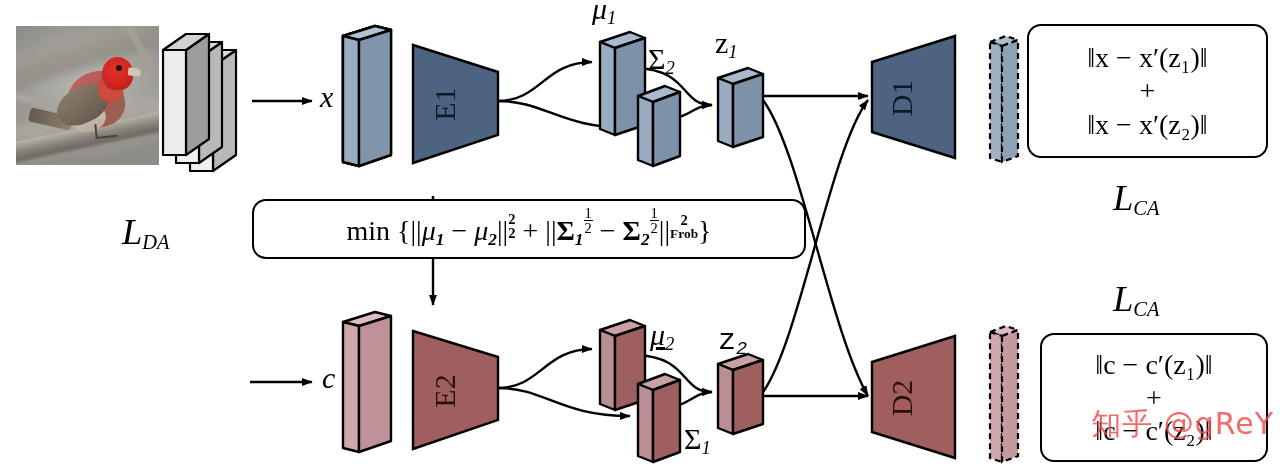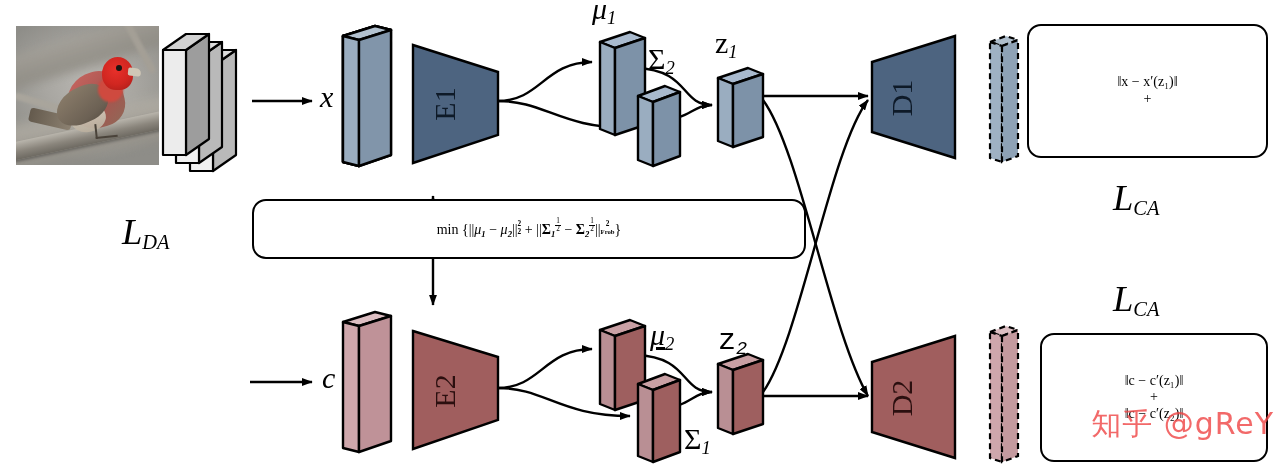--- a/index.html
+++ b/index.html
@@ -22,21 +22,21 @@
   .lbl{font-size:30px;font-family:"Liberation Serif",serif;font-style:italic;}
   .lbl-up{font-style:normal;}
   .calL{font-size:31px;font-style:italic;font-family:"Liberation Serif",serif;}
   .calL .scr{font-size:1.18em;}
   .calL sub{font-size:.66em;font-style:italic;vertical-align:-.22em;}
 
   
   .fbox{position:absolute;border:2px solid #000;border-radius:14px;
         background:#fff;display:flex;flex-direction:column;
         align-items:center;justify-content:center;}
-  .fbox .ln{font-size:14px;white-space:nowrap;line-height:1.18;}
+  .fbox .ln{font-size:28px;white-space:nowrap;line-height:1.18;}
   .frac{display:inline-block;vertical-align:.30em;font-size:.52em;line-height:1;
         text-align:center;position:relative;top:-.15em;}
   .frac .n{display:block;border-bottom:1.3px solid #000;padding:0 1px;}
   .frac .d{display:block;padding:0 1px;}
 
   
   #bird{left:16px;top:26px;width:143px;height:139px;overflow:hidden;
         border:0;background:#9b9a95;}
   #bird .sky{position:absolute;inset:0;
      background:
@@ -270,20 +270,21 @@
 
   <div class="fbox" style="left:212px;top:199px;width:550px;height:56px;margin-left:40px;">
     <div class="ln">
       <span class="upr">min {||</span><span class="math">μ</span><sub style="font-weight:700">1</sub><span class="upr">&nbsp;</span><span class="upr">−</span><span class="upr">&nbsp;</span><span class="math">μ</span><sub style="font-weight:700">2</sub><span class="upr">||</span><span class="frac" style="font-weight:700;vertical-align:-.05em;"><span style="display:block">2</span><span style="display:block">2</span></span><span class="upr">&nbsp;</span><span class="upr">+</span><span class="upr">&nbsp;</span><span class="upr">||</span><span class="upr" style="font-weight:700">Σ</span><sub style="font-weight:700">1</sub><span class="frac"><span class="n">1</span><span class="d">2</span></span><span class="upr">&nbsp;</span><span class="upr">−</span><span class="upr">&nbsp;</span><span class="upr" style="font-weight:700">Σ</span><sub style="font-weight:700">2</sub><span class="frac"><span class="n">1</span><span class="d">2</span></span><span class="upr">||</span><span class="frac" style="font-weight:700;vertical-align:-.05em;"><span style="display:block">2</span><span style="display:block;font-size:.92em">Frob</span></span><span class="upr">}</span>
     </div>
   </div>
 
   <div class="fbox" style="left:1027px;top:24px;width:237px;height:130px;">
     <div class="ln">‖x − x′(z₁)‖</div>
     <div class="ln">+</div>
+    <div class="ln">‖x − x′(z₂)‖</div>
   </div>
   <div class="abs calL" style="left:1113px;top:176px;">
     <span class="scr">L</span><sub>CA</sub>
   </div>
 
   <div class="abs calL" style="left:1113px;top:277px;">
     <span class="scr">L</span><sub>CA</sub>
   </div>
   <div class="fbox" style="left:1040px;top:333px;width:224px;height:125px;align-items:center;">
     <div class="ln">‖c − c′(z₁)‖</div>

